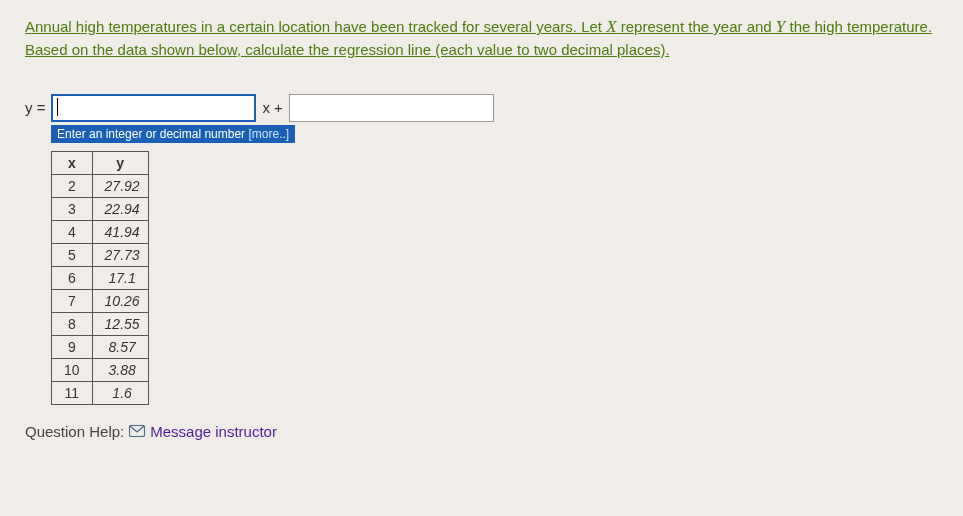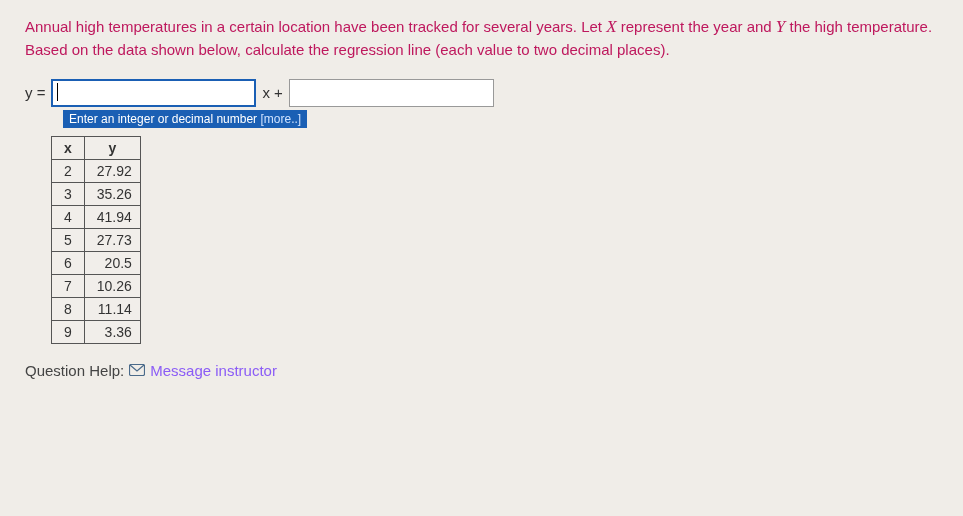--- a/index.html
+++ b/index.html
@@ -8,22 +8,23 @@
       background: #f0ede8;
       width: 963px;
       height: 516px;
       padding: 15px 25px;
       color: #333;
       font-size: 15px;
       position: relative;
     }
     .question-text {
       line-height: 1.4;
-      margin-bottom: 19px;
-      color: #be185d;
+      margin-bottom: 34px;
+      color: #4d7c0f;
+      text-decoration: underline;
     }
     .var { font-family: 'Times New Roman', serif; font-style: italic; font-size: 17px; }
     .equation-row {
       display: flex;
       align-items: center;
       gap: 6px;
       margin-bottom: 2px;
     }
     .equation-row .eq-label { font-size: 15px; }
     .input-box {
@@ -38,54 +39,54 @@
       outline: none;
     }
     .slope-input { width: 205px; }
     .intercept-input { width: 205px; }
     .hint-row {
       background: #1a5fb4;
       color: #fff;
       font-size: 12px;
       padding: 2px 6px;
       display: inline-block;
-      margin-left: 38px;
+      margin-left: 26px;
       margin-bottom: 8px;
     }
     .hint-row .more { color: #cfe3ff; cursor: pointer; }
     .data-table {
       border-collapse: collapse;
       margin-left: 26px;
       margin-bottom: 18px;
     }
     .data-table th, .data-table td {
       border: 1px solid #555;
       padding: 3px 12px;
       text-align: center;
       font-size: 14px;
       font-weight: normal;
       background: rgba(255,255,255,0.1);
     }
     .data-table th {
       font-weight: bold;
     }
-    .data-table td.ycol { text-align: right; padding-right: 8px; }
+    .data-table td.ycol { text-align: center; padding-right: 8px; font-style: italic; }
     .help-row {
       font-size: 15px;
       color: #444;
       display: flex;
       align-items: center;
       gap: 5px;
     }
     .mail-icon {
       display: inline-flex;
       align-items: center;
     }
     .msg-link {
-      color: #8b5cf6;
+      color: #4c1d95;
       cursor: pointer;
     }
     .cursor-caret {
       position: absolute;
       width: 1px; height: 18px; background: #000;
       left: 6px; top: 4px;
     }
     .input-wrap { position: relative; display: inline-block; }
   </style>
 </head>
@@ -119,45 +120,53 @@
       <th>y</th>
     </tr>
   </thead>
   <tbody id="table-body">
       <tr>
         <td>2</td>
         <td class="ycol">27.92</td>
       </tr>
       <tr>
         <td>3</td>
-        <td class="ycol">35.26</td>
+        <td class="ycol">22.94</td>
       </tr>
       <tr>
         <td>4</td>
         <td class="ycol">41.94</td>
       </tr>
       <tr>
         <td>5</td>
         <td class="ycol">27.73</td>
       </tr>
       <tr>
         <td>6</td>
-        <td class="ycol">20.5</td>
+        <td class="ycol">17.1</td>
       </tr>
       <tr>
         <td>7</td>
         <td class="ycol">10.26</td>
       </tr>
       <tr>
         <td>8</td>
-        <td class="ycol">11.14</td>
+        <td class="ycol">12.55</td>
       </tr>
       <tr>
         <td>9</td>
-        <td class="ycol">3.36</td>
+        <td class="ycol">8.57</td>
+      </tr>
+      <tr>
+        <td>10</td>
+        <td class="ycol">3.88</td>
+      </tr>
+      <tr>
+        <td>11</td>
+        <td class="ycol">1.6</td>
       </tr>
     </tbody>
 </table>
 
 <div class="help-row">
   <span>Question Help:</span>
   <span class="mail-icon">
     <svg width="16" height="12" viewBox="0 0 16 12">
       <rect x="0.5" y="0.5" width="15" height="11" rx="1.5" fill="none" stroke="#4a6a8a" stroke-width="1.2"></rect>
       <path d="M1 1 L8 7 L15 1" fill="none" stroke="#4a6a8a" stroke-width="1.2"></path>

